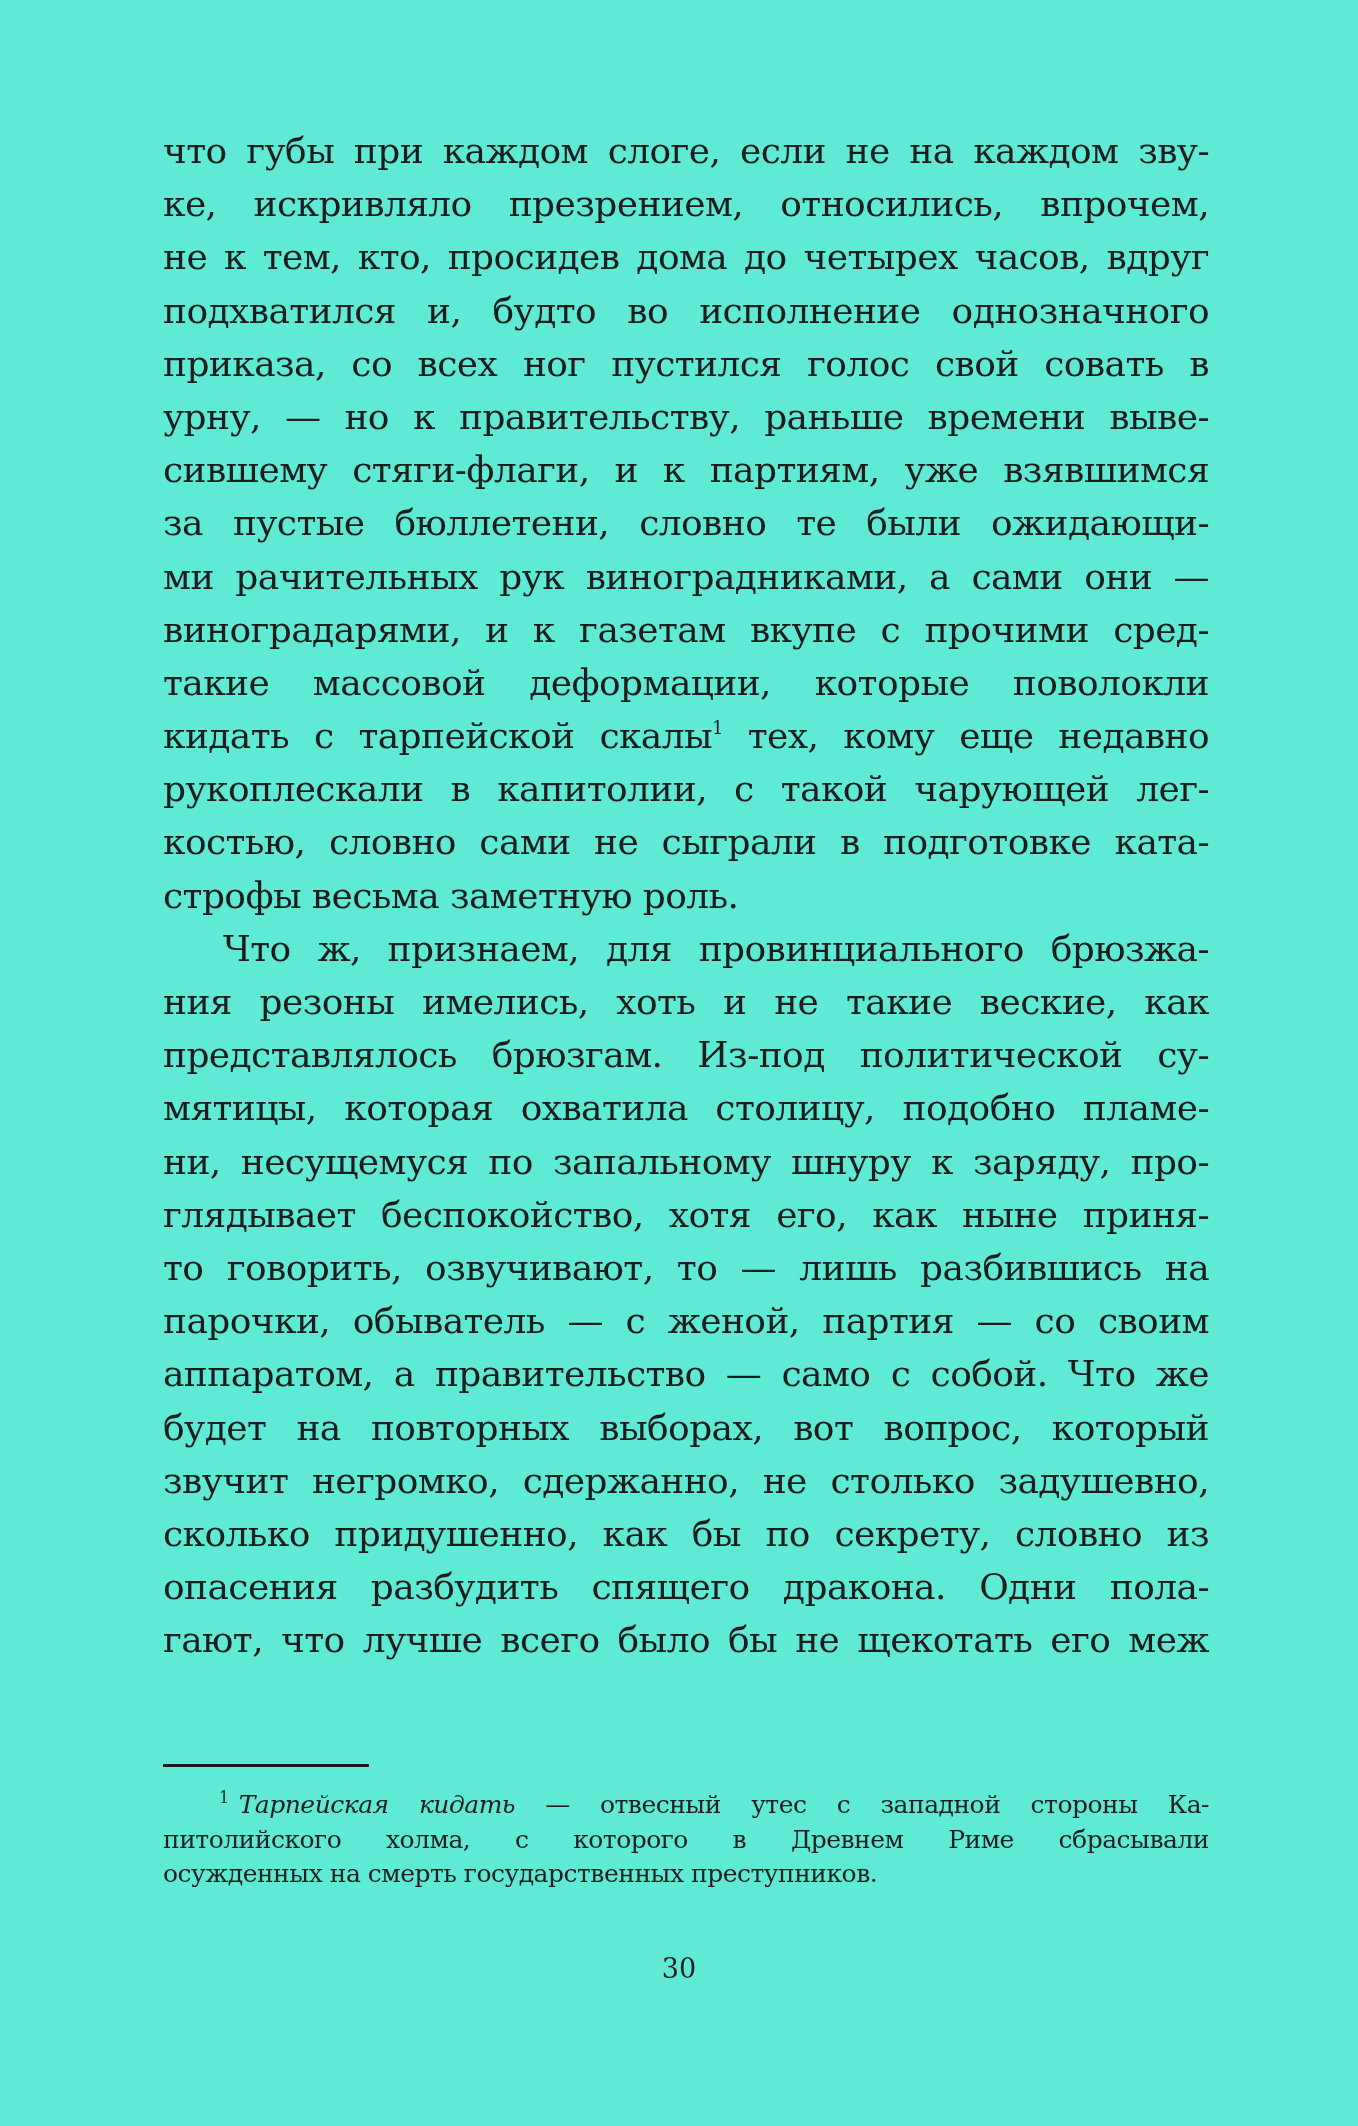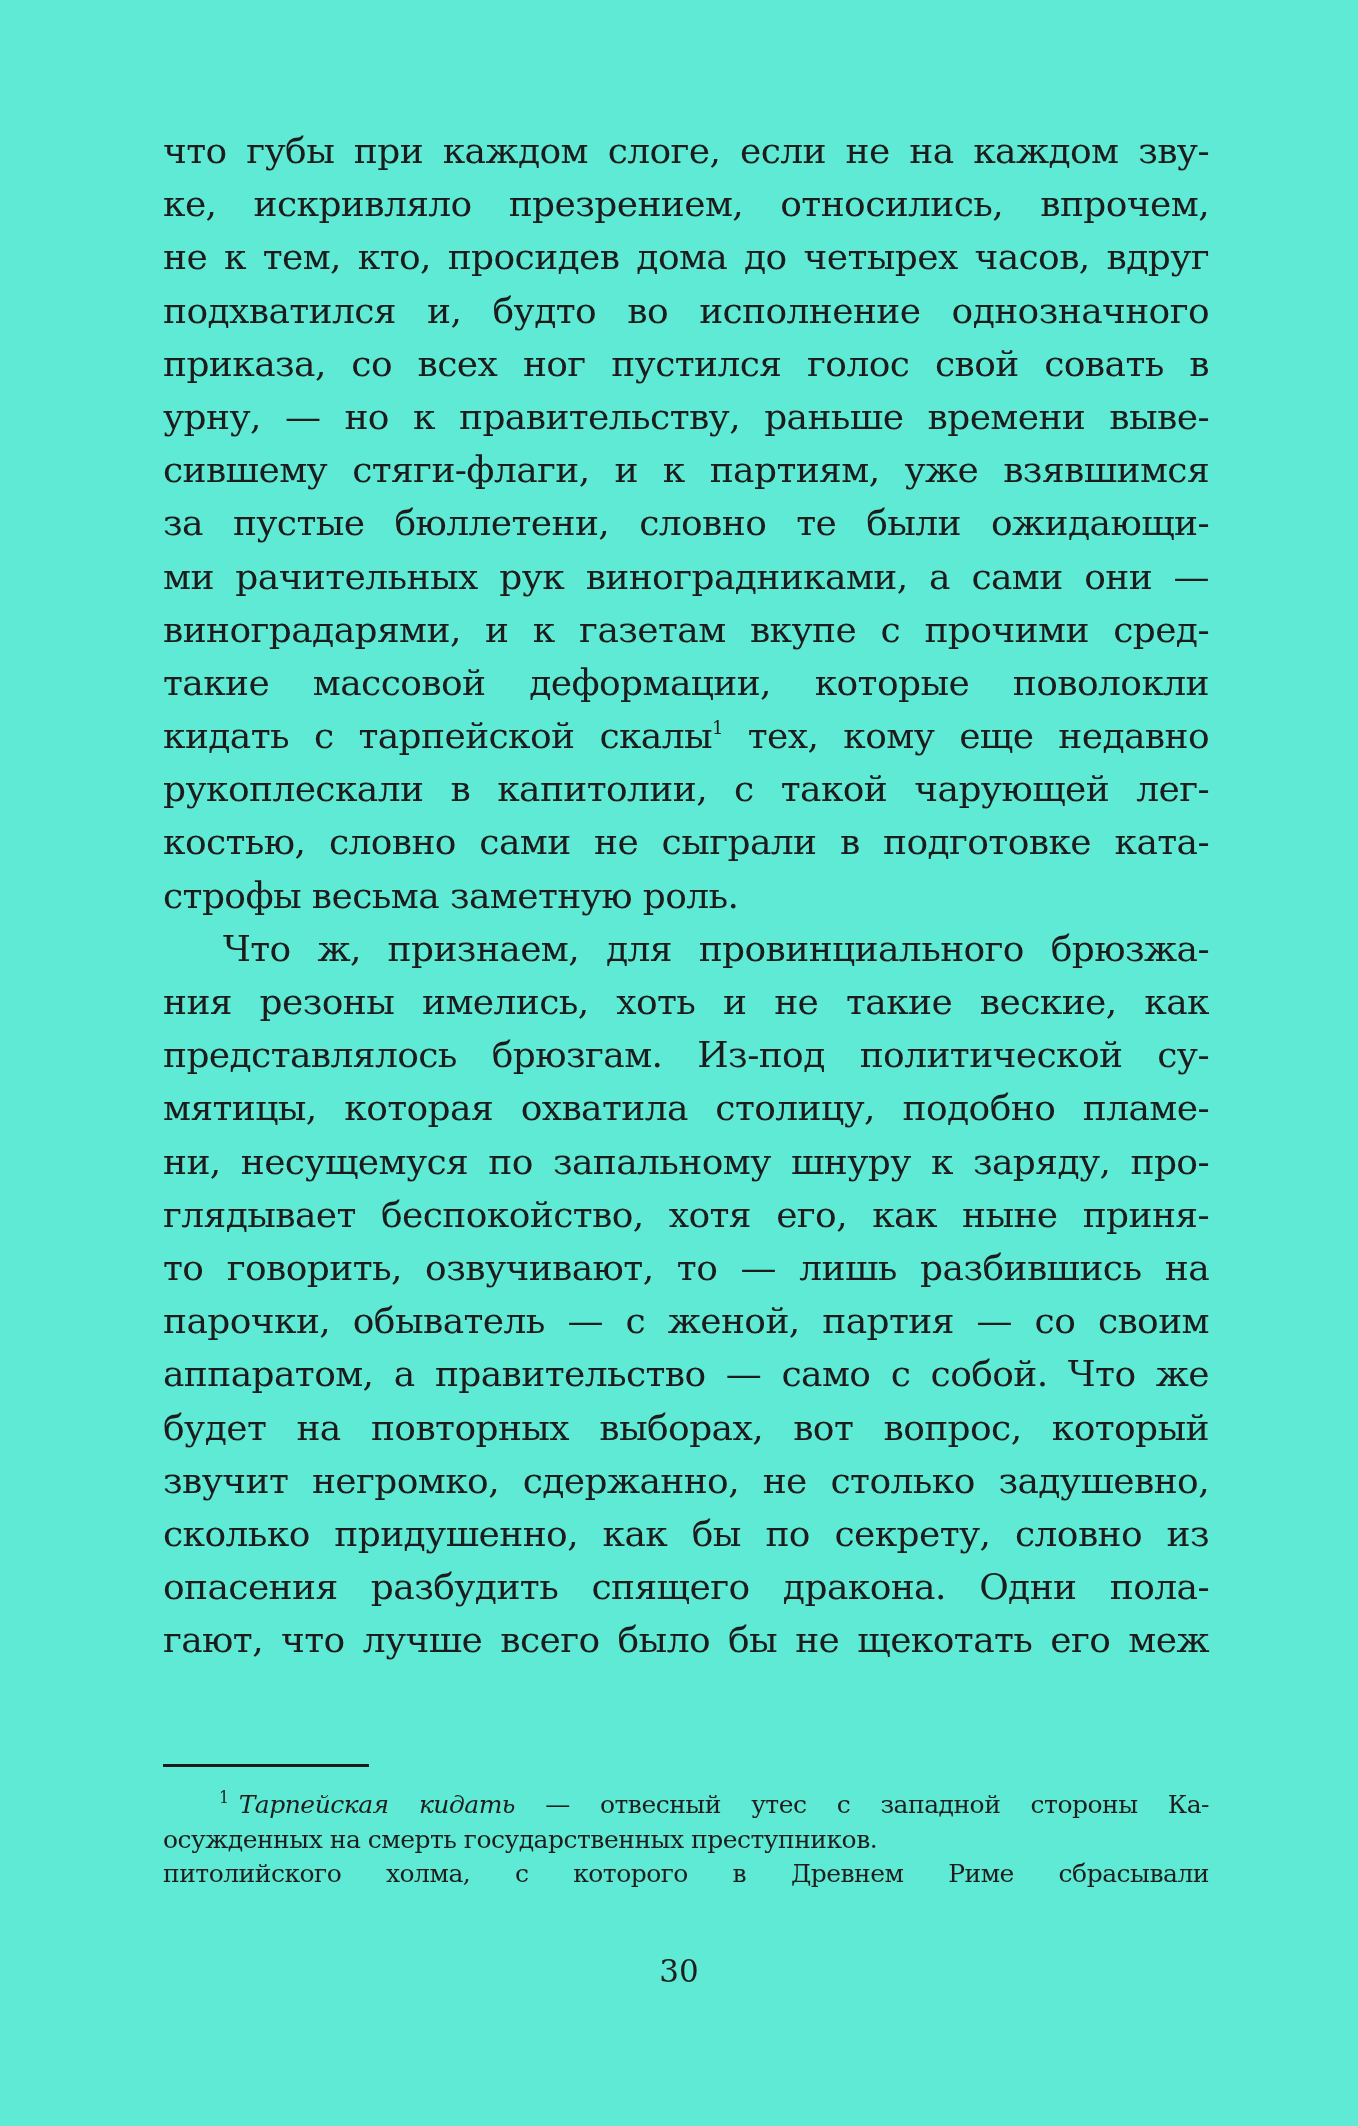--- a/index.html
+++ b/index.html
@@ -34,21 +34,21 @@
     text-align: justify;
     text-align-last: justify;
     letter-spacing: -0.5px;
   }
   .fn-line.first { padding-left: 56px; box-sizing: border-box; }
   .fn-line.last { text-align-last: left; }
   .fn-num { font-size: 16px; vertical-align: 10px; line-height: 0; margin-right: 10px; }
   .fn-term { font-style: italic; }
   .page-number {
     position: absolute; left: 0; width: 1358px; top: 1953px; text-align: center;
-    font-family: "DejaVu Serif", "Liberation Serif", serif; font-size: 31px; color: #1e1e1e;
+    font-family: "DejaVu Serif", "Liberation Serif", serif; font-size: 27px; color: #1e1e1e;
   }
 </style>
 </head>
 <body>
 
 <div class="page">
   <div class="body-text">
     <span class="line">что губы при каждом слоге, если не на каждом зву-</span>
     <span class="line">ке, искривляло презрением, относились, впрочем,</span>
     <span class="line">не к тем, кто, просидев дома до четырех часов, вдруг</span>
@@ -77,18 +77,18 @@
     <span class="line">звучит негромко, сдержанно, не столько задушевно,</span>
     <span class="line">сколько придушенно, как бы по секрету, словно из</span>
     <span class="line">опасения разбудить спящего дракона. Одни пола-</span>
     <span class="line">гают, что лучше всего было бы не щекотать его меж</span>
   </div>
 
   <div class="rule"></div>
 
   <div class="footnote">
     <span class="fn-line first"><span class="fn-num">1</span><span class="fn-term">Тарпейская кидать</span><span> — отвесный утес с западной стороны Ка-</span></span>
+    <span class="fn-line">питолийского холма, с которого в Древнем Риме сбрасывали</span>
     <span class="fn-line last">осужденных на смерть государственных преступников.</span>
-    <span class="fn-line">питолийского холма, с которого в Древнем Риме сбрасывали</span>
   </div>
 
   <div class="page-number">30</div>
 </div>
 
 </body></html>

